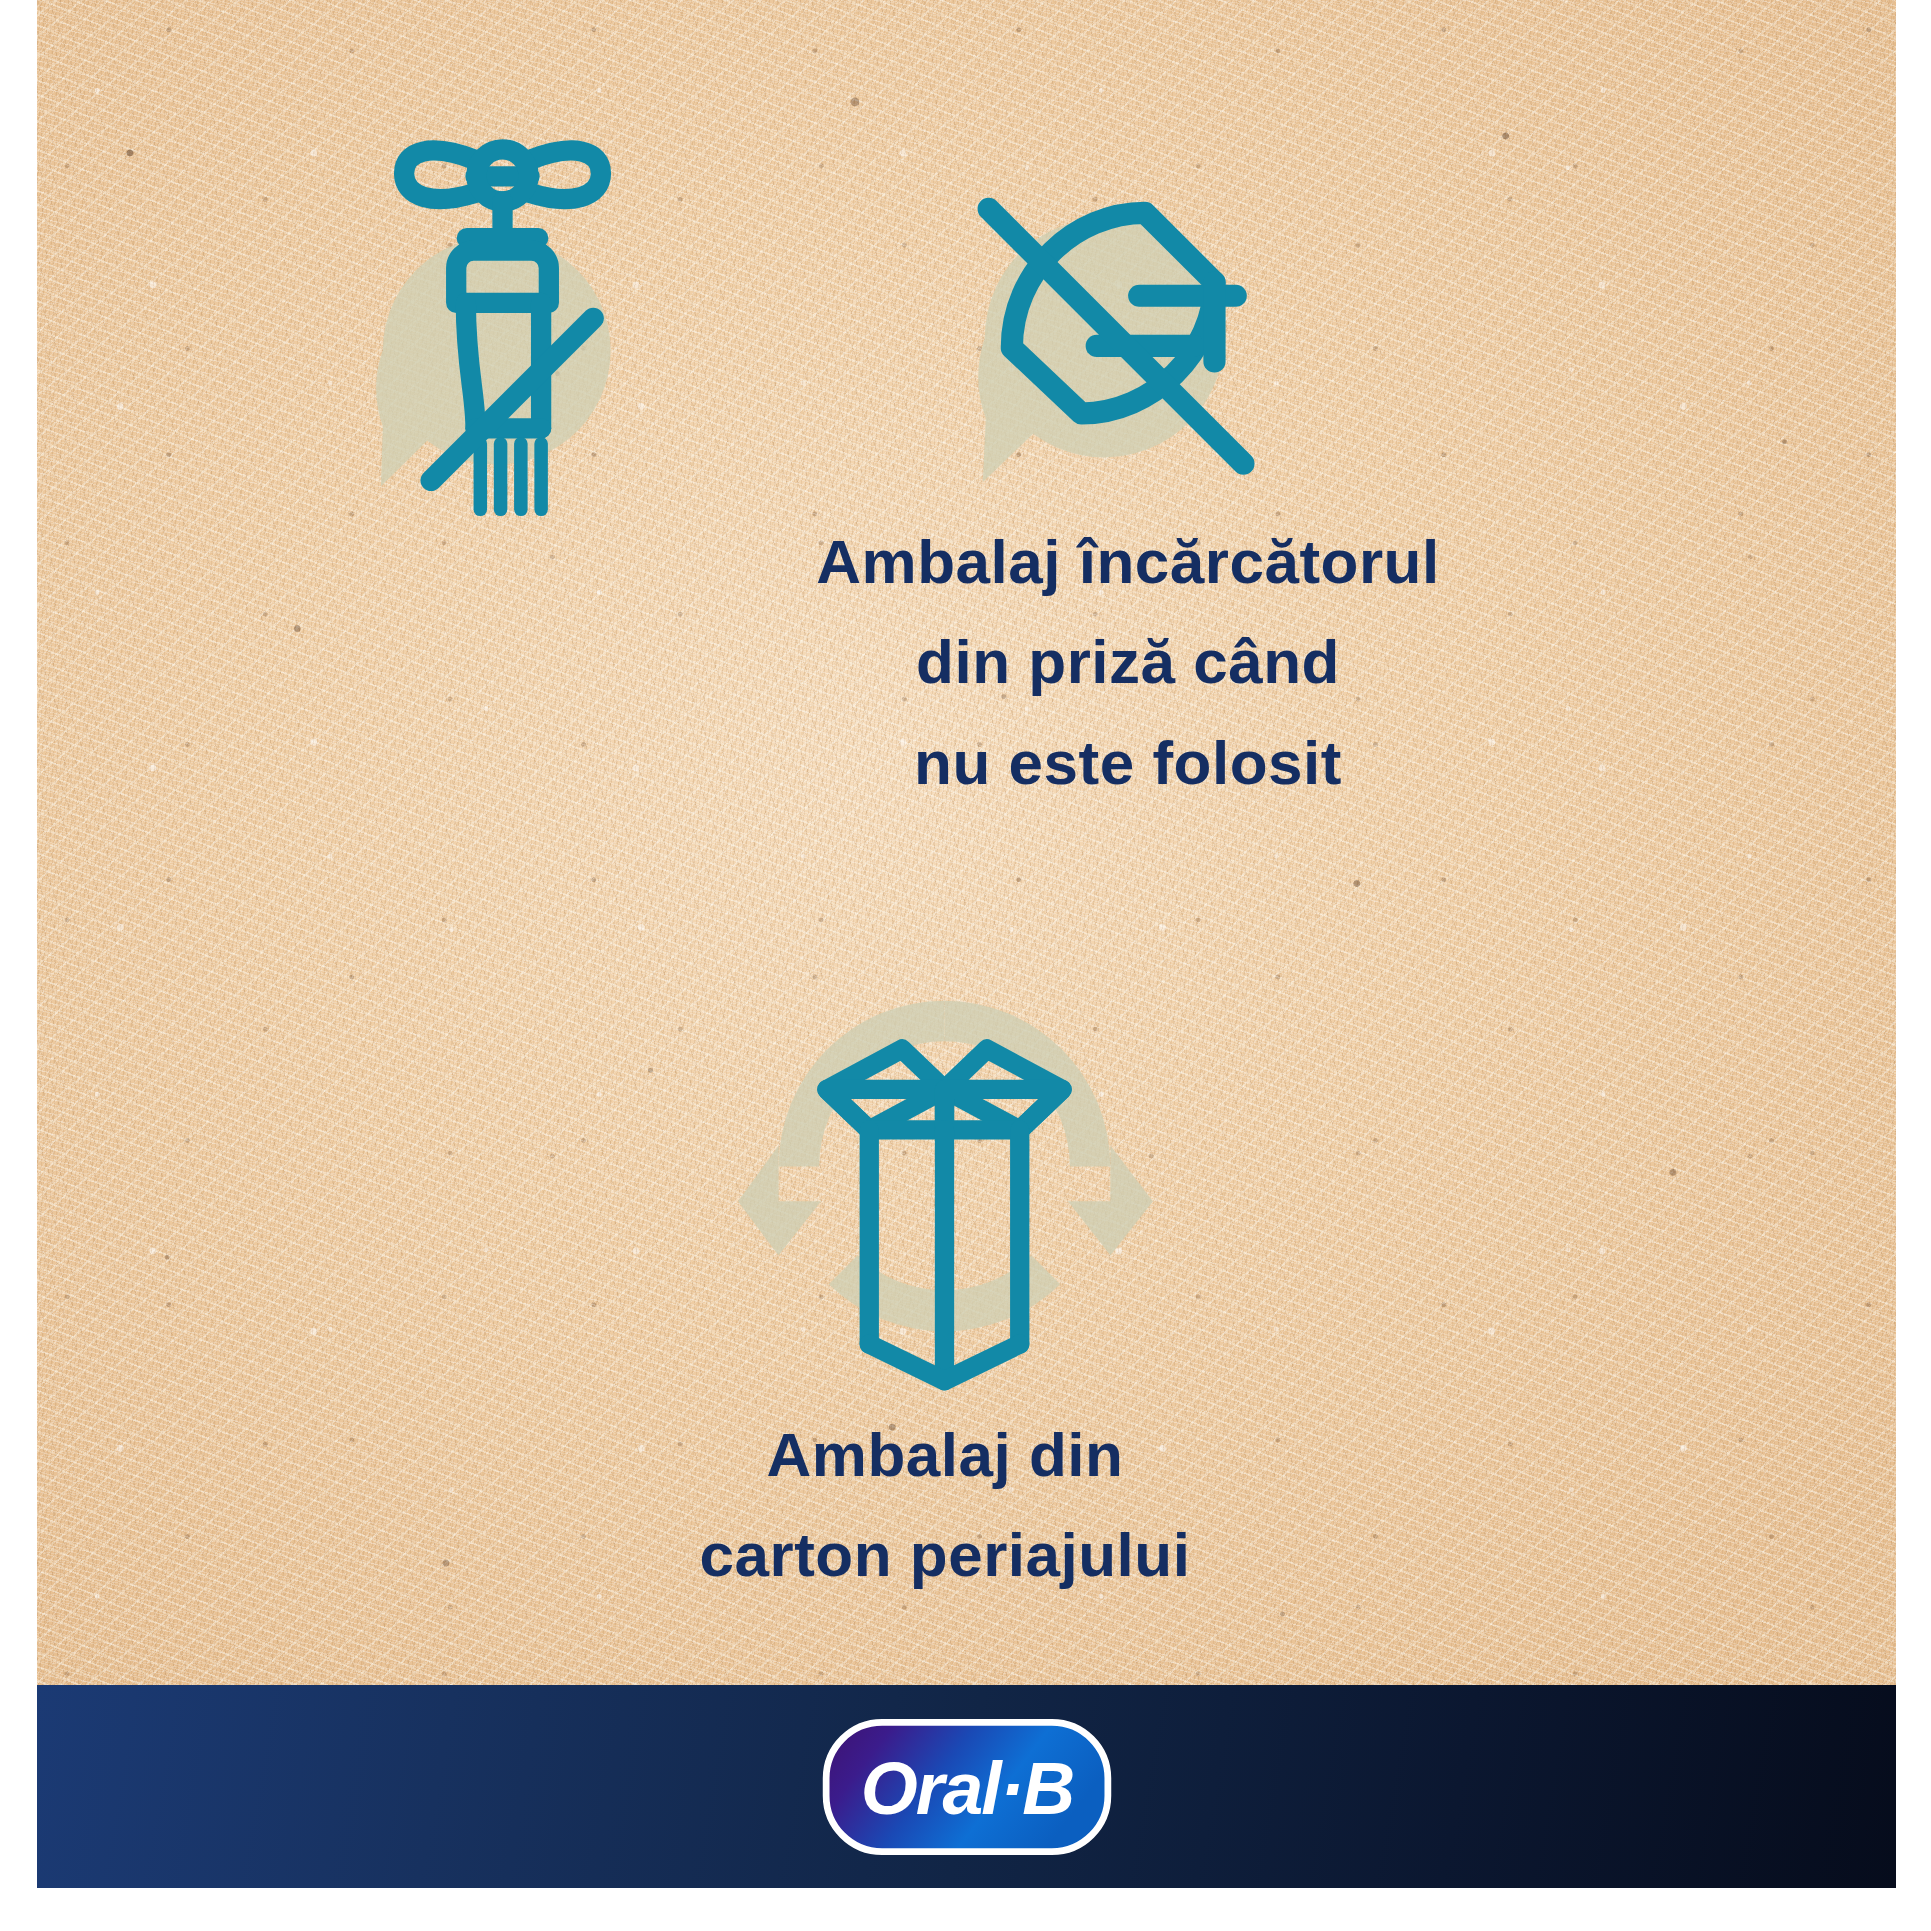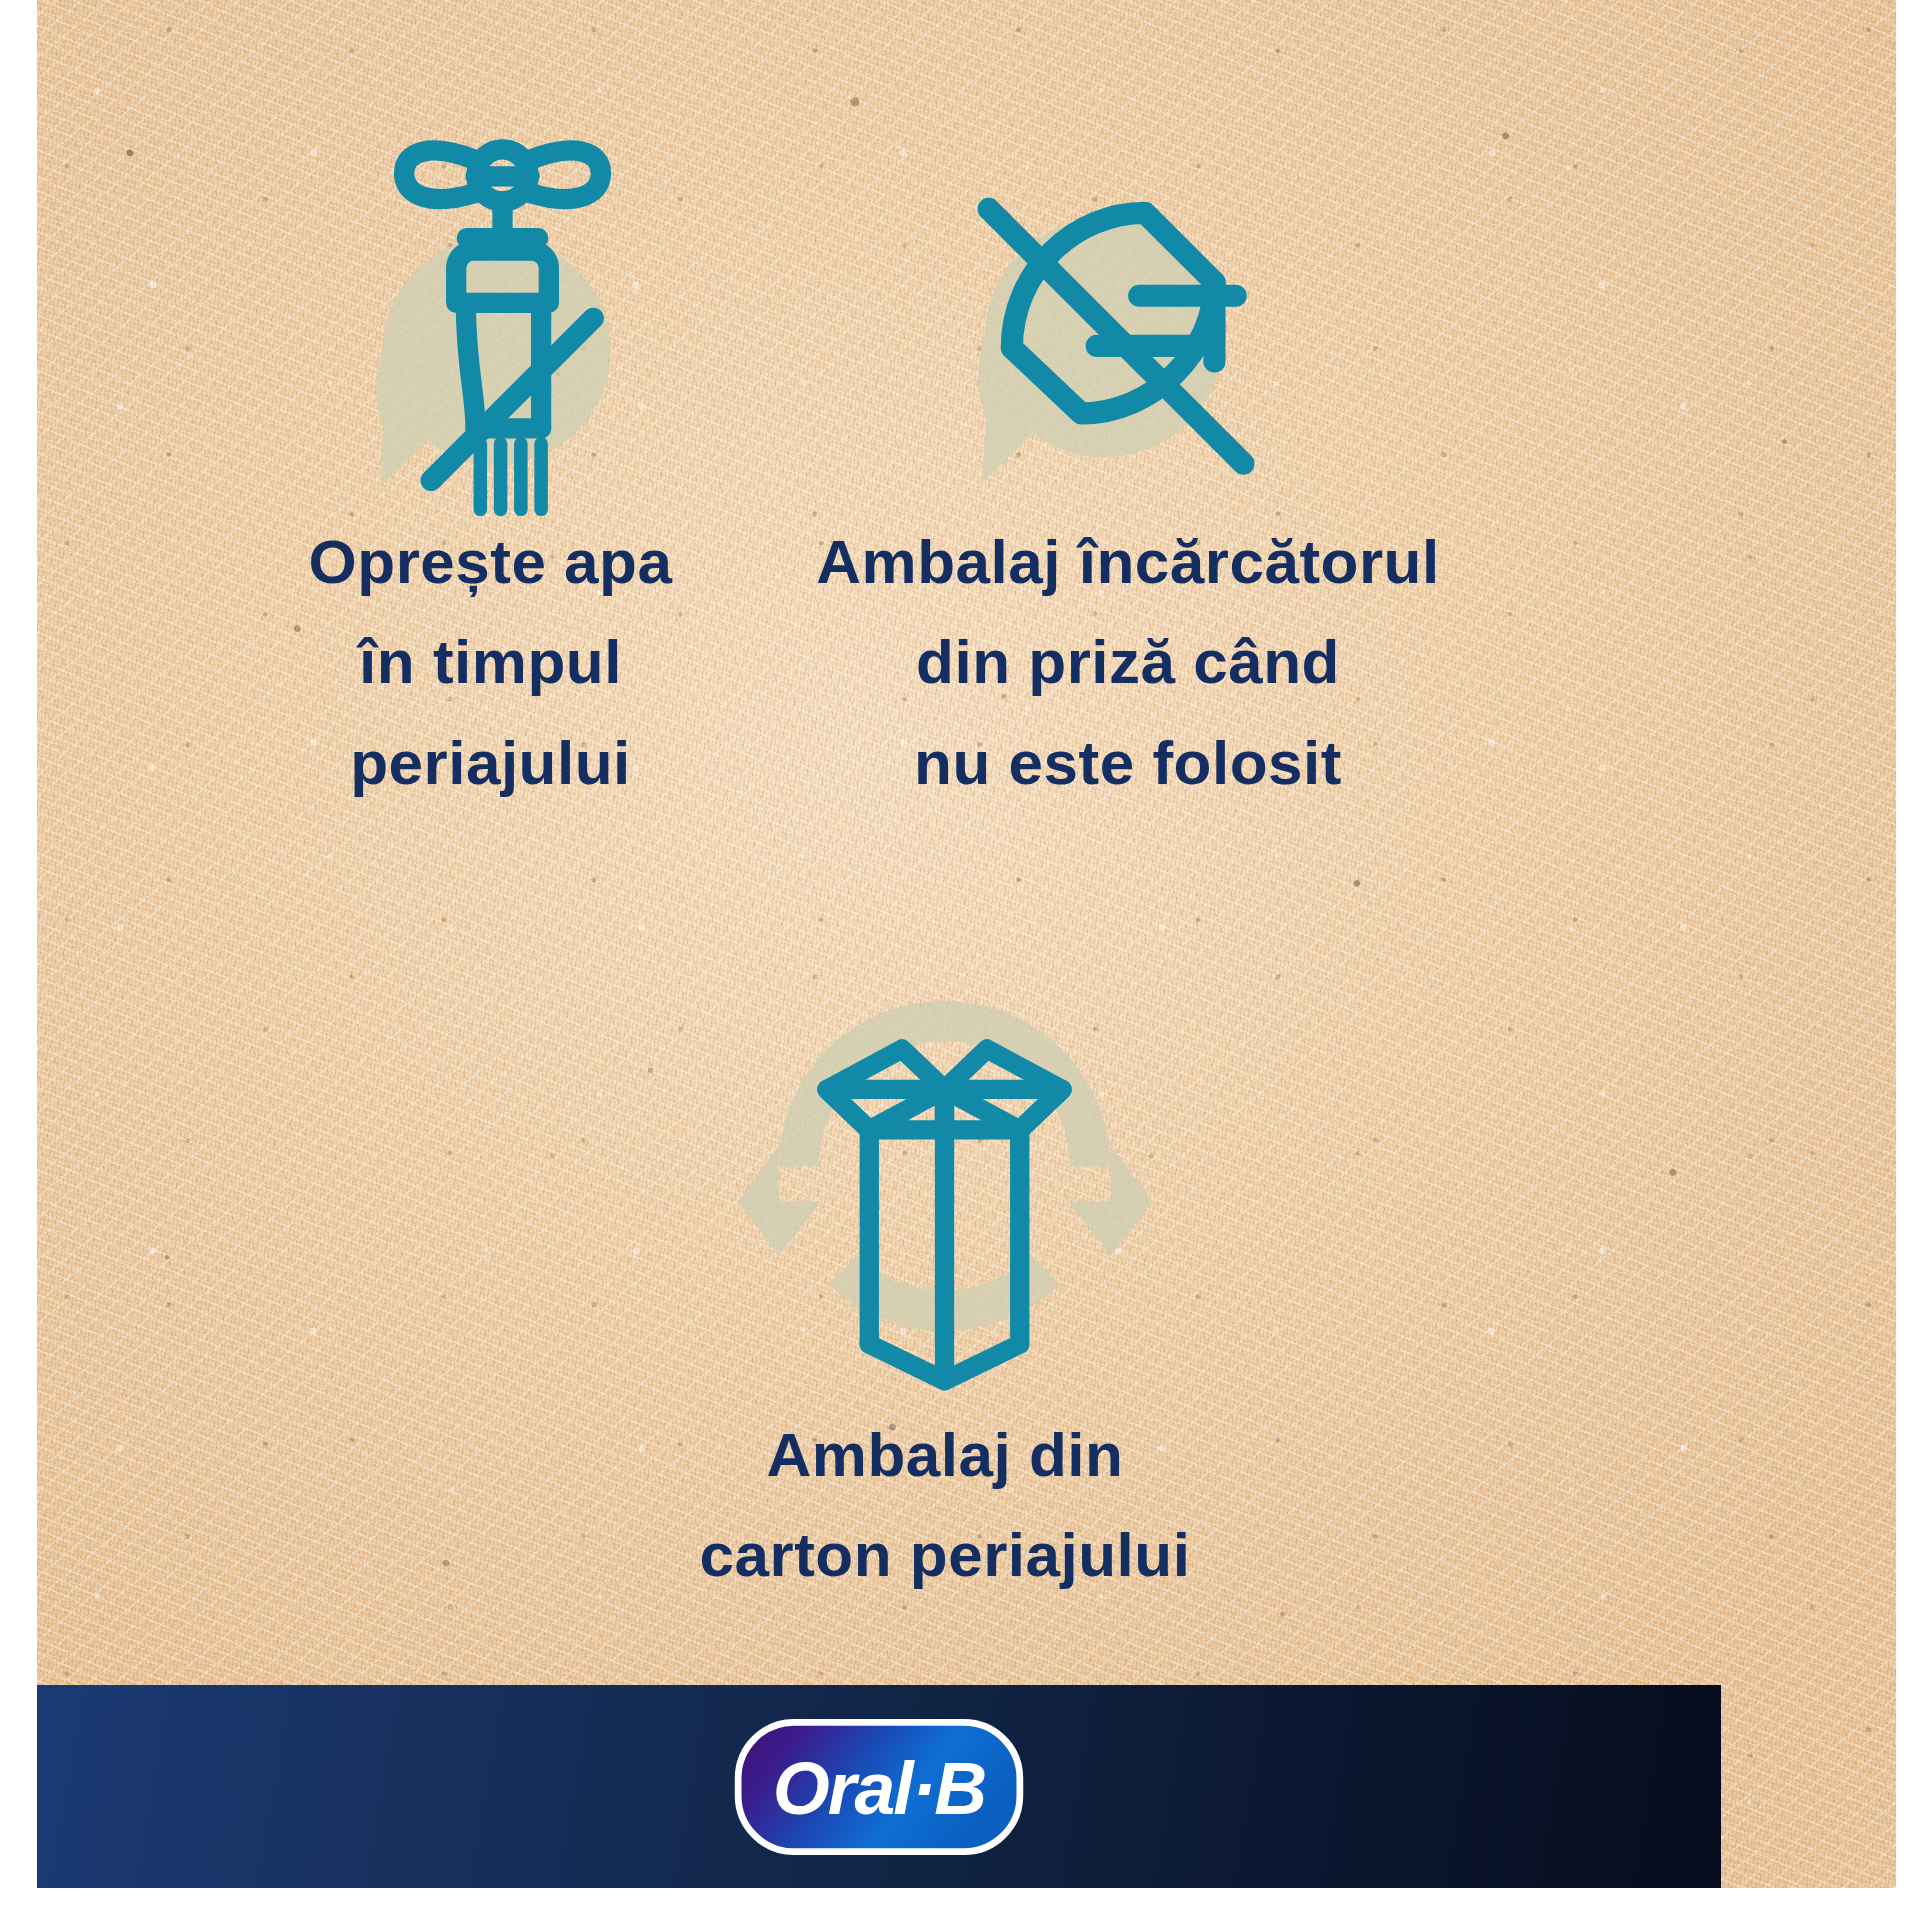--- a/index.html
+++ b/index.html
@@ -102,21 +102,21 @@
     letter-spacing: 0.5px;
     text-align: center;
     white-space: pre-line;
   }
 
   
   .brand-band {
     position: absolute;
     left: 0;
     top: 1685px;
-    width: 1684px;
+    width: 1859px;
     height: 203px;
     background: linear-gradient(100deg, #1b3a74 0%, #17315f 22%, #112546 50%, #0b1730 76%, #060c1c 100%);
   }
   .logo {
     position: absolute;
     left: 50%;
     top: 50%;
     transform: translate(-50%, -50%);
     width: 290px;
     height: 137px;
@@ -164,23 +164,20 @@
         <line x1="201" y1="352" x2="201" y2="420"></line>
         <line x1="222" y1="352" x2="222" y2="420"></line>
         <line x1="243" y1="352" x2="243" y2="420"></line>
         <line x1="264" y1="352" x2="264" y2="420"></line>
       </g>
 
       <path d="M150 390 L 318 222" stroke="#1289A7" stroke-width="22" stroke-linecap="round" fill="none"></path>
     </svg>
   </div>
 
-  <div class="caption" style="left:164px; top:512px; width:579px;">Oprește apa
-în timpul
-periajului</div>
 
   <div class="icon-wrap" style="left:859px; top:124px; width:415px; height:386px;">
     <svg viewBox="0 0 430 400" xmlns="http://www.w3.org/2000/svg">
 
       <g fill="#cfcfb4" opacity="0.78">
         <path d="M92 222 a124 124 0 1 1 50 99 l-52 50 3 -66 a124 124 0 0 1 -1 -83 z"></path>
       </g>
 
       <g fill="none" stroke="#1289A7" stroke-width="23" stroke-linecap="round" stroke-linejoin="round">
 

